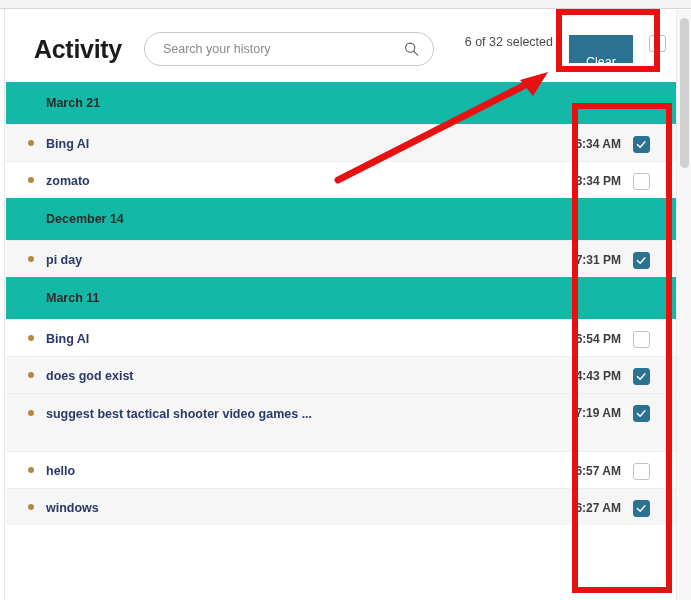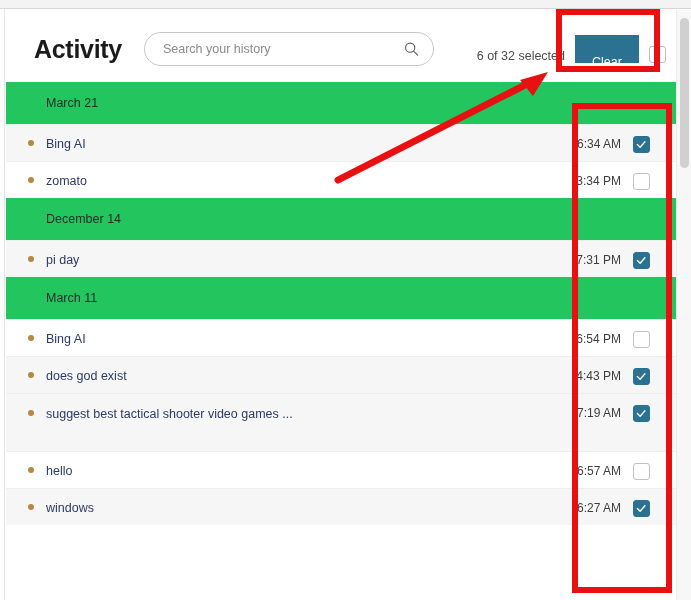--- a/index.html
+++ b/index.html
@@ -96,22 +96,22 @@
   .search-icon {
     position: absolute;
     right: 14px; top: 50%;
     transform: translateY(-50%);
     width: 15px; height: 15px;
   }
 
   .header-right {
     margin-left: auto;
     display: flex;
-    align-items: flex-end;
-    gap: 10px;
+    align-items: flex-start;
+    gap: 16px;
     padding-right: 2px;
   }
   .sel-count {
     font-size: 12.5px;
     color: #4a4a4a;
     white-space: nowrap;
   }
   .clear-btn {
     background: #2b7292;
     color: #ffffff;
@@ -137,31 +137,32 @@
     position: absolute;
     top: 72px; left: 0;
     width: 670px;
   }
   .date-header {
     height: 42px;
     display: flex;
     align-items: center;
     padding-left: 40px;
     font-size: 12.5px;
-    font-weight: normal;
+    font-weight: bold;
     color: #2b2b2b;
-    background: #22c55e;
+    background: #14b8a6;
   }
   .row {
     display: flex;
     align-items: flex-start;
     min-height: 37px;
     border-top: 1px solid #eeeeee;
     padding: 0 10px 0 22px;
     background: #ffffff;
+    font-weight: bold;
   }
   .row.alt { background: #f6f6f6; }
   .row.tall { min-height: 58px; }
   .bullet {
     width: 6px; height: 6px;
     border-radius: 50%;
     background: #b4883f;
     flex: none;
     margin-top: 15px;
     margin-right: 12px;

